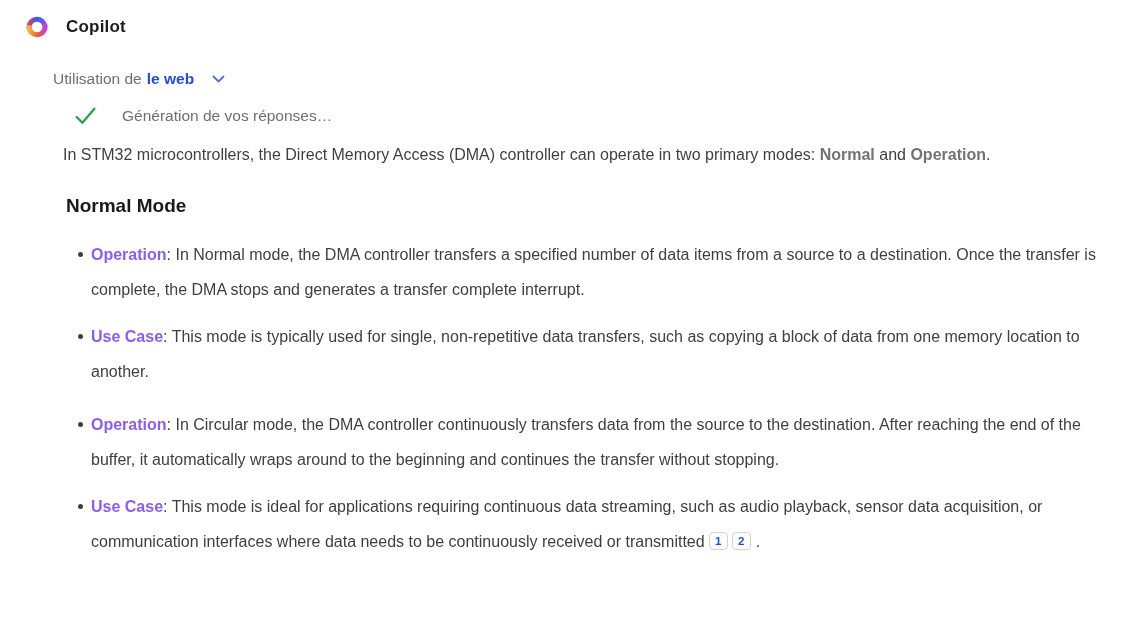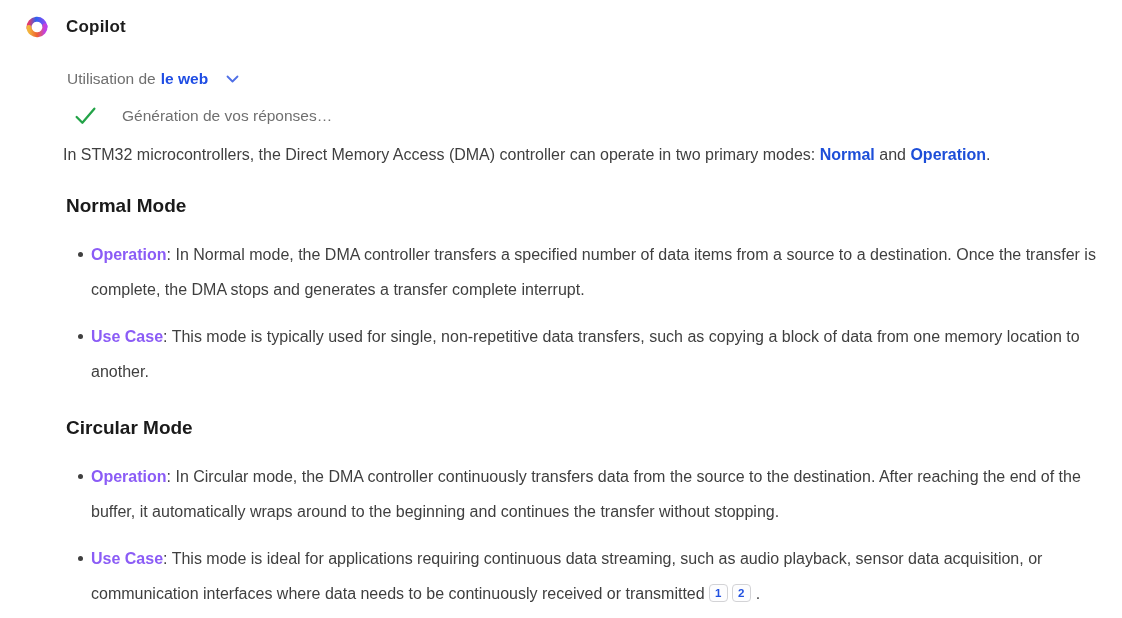--- a/index.html
+++ b/index.html
@@ -26,21 +26,21 @@
     font-weight: 700;
     color: #1c1c1c;
     letter-spacing: 0.2px;
   }
 
   
   .status-row {
     display: flex;
     align-items: center;
     gap: 5px;
-    margin: 30px 0 0 67px;
+    margin: 30px 0 0 53px;
     font-size: 15.5px;
     color: #6f6f6f;
   }
   .web-selector {
     display: inline-flex;
     align-items: center;
     gap: 18px;
     border: none;
     background: transparent;
     padding: 0;
@@ -63,21 +63,21 @@
   .check-icon { width: 25px; height: 25px; flex: 0 0 auto; }
 
   
   .intro {
     margin: 15px 0 0 63px;
     max-width: 1050px;
     font-size: 16px;
     line-height: 24px;
     color: #3f3f3f;
   }
-  .intro .bold-term { font-weight: 700; color: #1d4ed8; text-align: center; }
+  .intro .bold-term { font-weight: 700; color: #737373; text-align: center; }
 
   .mode-heading {
     margin: 26px 0 0 66px;
     font-size: 19px;
     line-height: 26px;
     font-weight: 700;
     color: #1a1a1a;
   }
 
   .bullet-list {
@@ -169,19 +169,18 @@
   </div>
 
   <p class="intro"><span>In STM32 microcontrollers, the Direct Memory Access (DMA) controller can operate in two primary modes: </span><span class="bold-term">Normal</span><span> and </span><span class="bold-term">Operation</span><span>.</span></p>
 
   <h2 class="mode-heading">Normal Mode</h2>
   <ul class="bullet-list">
     <li class="bullet-item"><span class="bullet-label">Operation</span><span>: In Normal mode, the DMA controller transfers a specified number of data items from a source to a destination. Once the transfer is complete, the DMA stops and generates a transfer complete interrupt.</span></li>
     <li class="bullet-item"><span class="bullet-label">Use Case</span><span>: This mode is typically used for single, non-repetitive data transfers, such as copying a block of data from one memory location to another.</span></li>
   </ul>
 
-  <h2 class="mode-heading">Circular Mode</h2>
   <ul class="bullet-list">
     <li class="bullet-item"><span class="bullet-label">Operation</span><span>: In Circular mode, the DMA controller continuously transfers data from the source to the destination. After reaching the end of the buffer, it automatically wraps around to the beginning and continues the transfer without stopping.</span></li>
     <li class="bullet-item"><span class="bullet-label">Use Case</span><span>: This mode is ideal for applications requiring continuous data streaming, such as audio playback, sensor data acquisition, or communication interfaces where data needs to be continuously received or transmitted</span><span class="citation-badge">1</span><span class="citation-badge">2</span><span class="after-citations">.</span></li>
   </ul>
 
 </div>
 
 </body></html>

